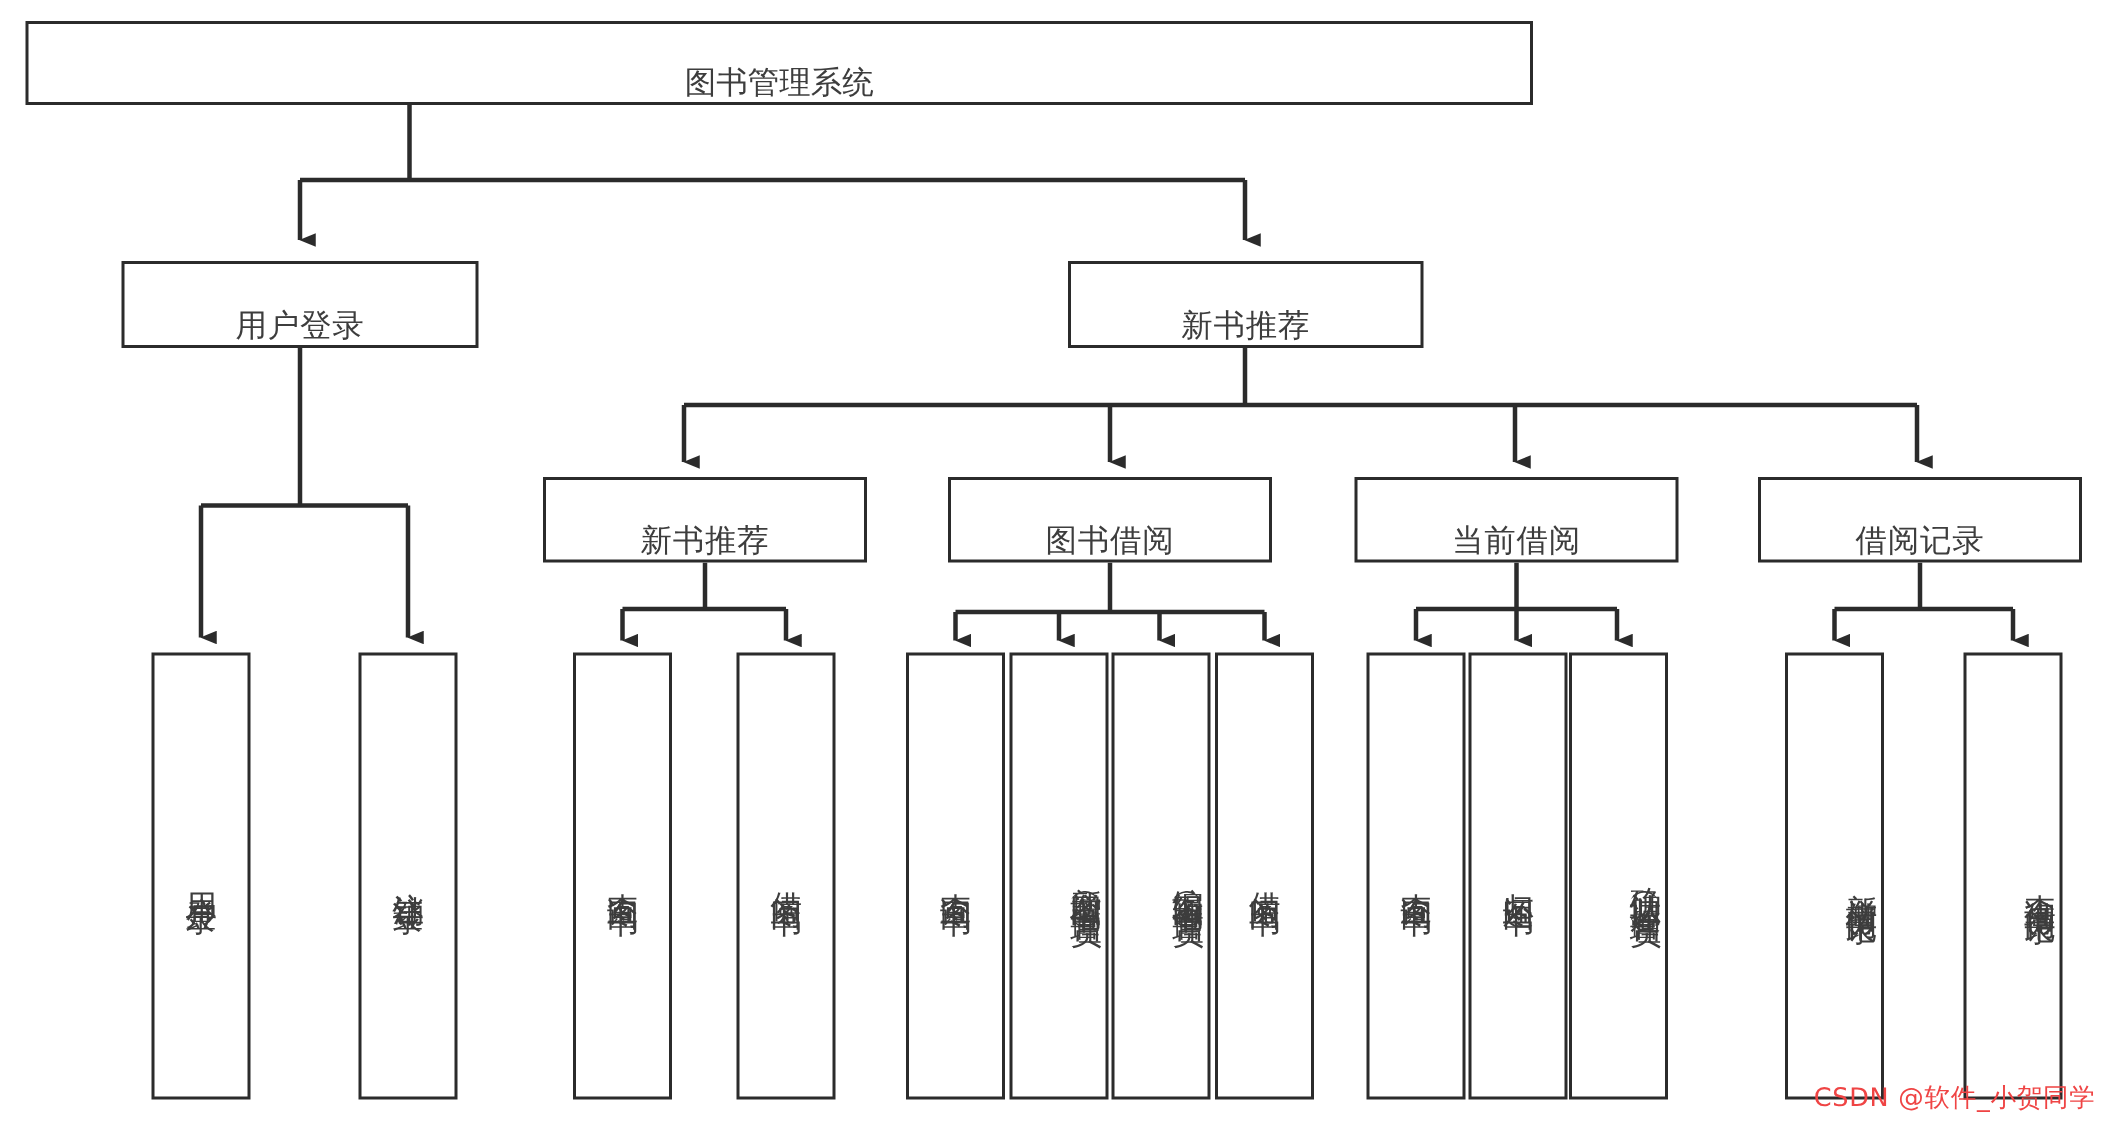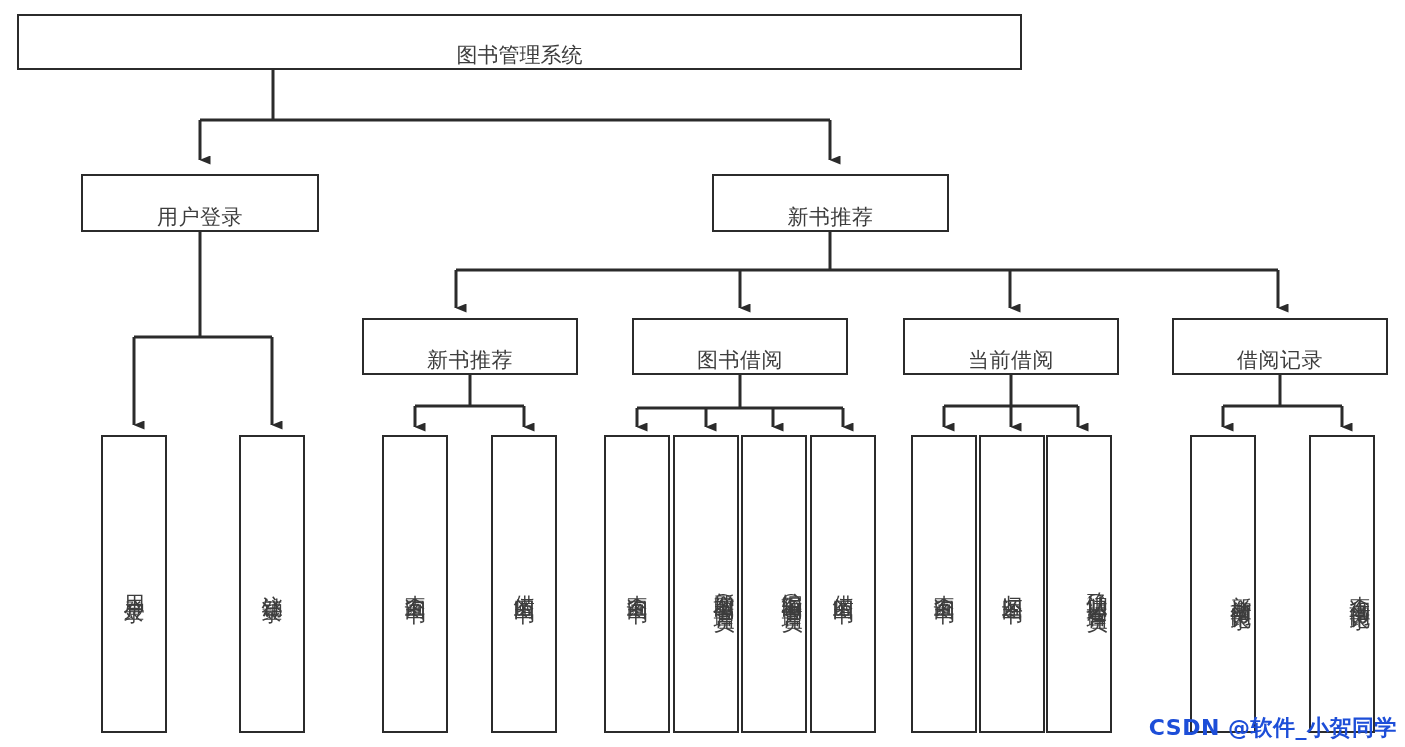--- a/index.html
+++ b/index.html
@@ -53,25 +53,24 @@
     padding-top: 8px;
   }
   .node-v.short {
     align-items: center;
     padding-top: 0;
   }
   .watermark {
     position: absolute;
     right: 8px;
     bottom: 4px;
-    font-size: 22px;
-    color: #1d4ed8;
+    font-size: 17px;
+    color: #ef4444;
     white-space: nowrap;
     letter-spacing: 0.5px;
-    font-weight: bold;
   }
 </style>
 </head>
 <body>
 
 <div id="canvas">
 
   <svg id="wires" viewBox="0 0 1405 747">
     <defs>
       <marker id="arrowhead" markerWidth="9" markerHeight="11" refX="4.5" refY="10.5" orient="auto" markerUnits="userSpaceOnUse">

